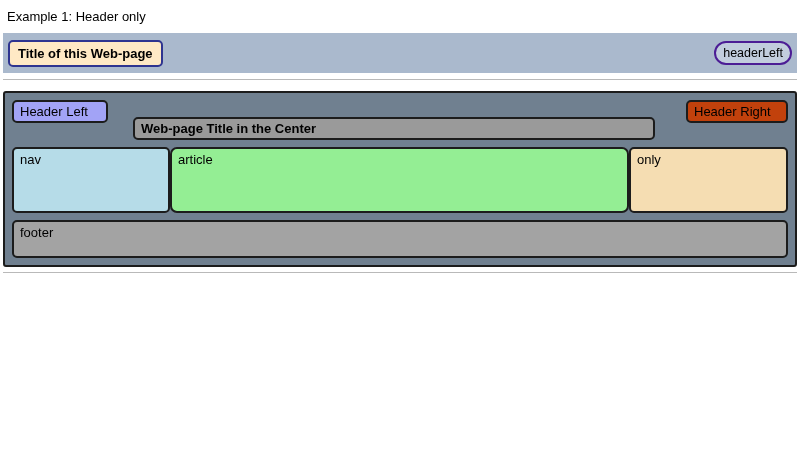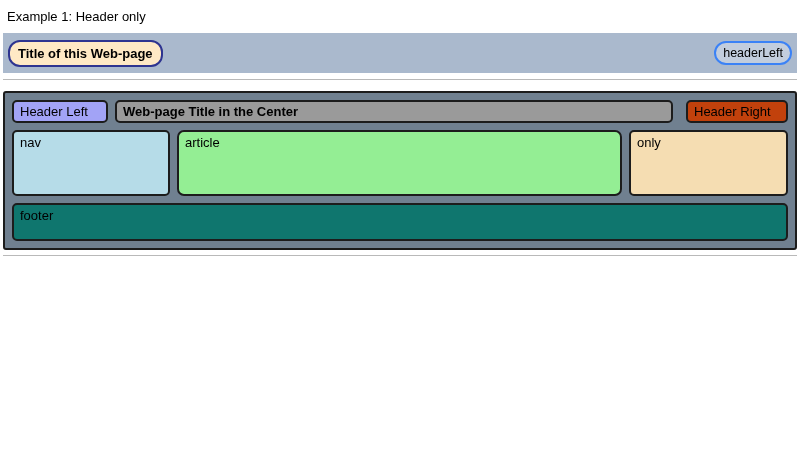--- a/index.html
+++ b/index.html
@@ -29,31 +29,31 @@
     height: 40px;
     display: flex;
     align-items: center;
     justify-content: space-between;
     padding: 0 5px;
     box-sizing: border-box;
   }
   .ex1-title-box {
     background: #ffe9c5;
     border: 2px solid #2e3490;
-    border-radius: 12px;
+    border-radius: 5px;
     padding: 4px 8px;
     font-weight: bold;
   }
   .ex1-right-group {
     display: flex;
     gap: 5px;
   }
   .ex1-small-box {
     background: #c2cddd;
-    border: 2px solid #3b82f6;
+    border: 2px solid #4c1d95;
     border-radius: 12px;
     padding: 3px 7px;
     font-size: 12.5px;
   }
 
   hr.page-rule {
     border: none;
     border-top: 1px solid #b9b9b9;
     margin: 6px 0 11px 0;
   }
@@ -66,48 +66,48 @@
   
   .ex2-container {
     background: #708090;
     border: 2px solid #1c1c1c;
     border-radius: 3px;
     padding: 7px;
     box-sizing: border-box;
   }
   .ex2-header-row {
     display: flex;
-    gap: 7px;
+    gap: 25px;
     align-items: flex-start;
   }
   .ex2-box {
     border: 2px solid #1c1c1c;
     border-radius: 5px;
     box-sizing: border-box;
     padding: 2px 6px;
   }
   .ex2-header-left {
     background: #a2a3f6;
     width: 96px;
     flex: 0 0 auto;
   }
   .ex2-title-bar {
     background: #9a9a9a;
     flex: 1 1 auto;
     font-weight: bold;
+    margin-top: 17px;
   }
   .ex2-header-right {
     background: #c2410c;
     width: 102px;
     flex: 0 0 auto;
     margin-left: 6px;
   }
   .ex2-middle-row {
     display: flex;
-    gap: 7px;
     margin-top: 7px;
   }
   .ex2-nav {
     background: #b6dce8;
     width: 158px;
     height: 66px;
     flex: 0 0 auto;
     padding: 3px 6px;
   }
   .ex2-article {
@@ -118,21 +118,21 @@
     border-radius: 7px;
   }
   .ex2-aside {
     background: #f5ddb2;
     width: 159px;
     flex: 0 0 auto;
     height: 66px;
     padding: 3px 6px;
   }
   .ex2-footer {
-    background: #0f766e;
+    background: #a3a3a3;
     margin-top: 7px;
     height: 38px;
     padding: 3px 6px;
   }
 </style>
 </head>
 <body>
 
 <div class="viewport">
 

